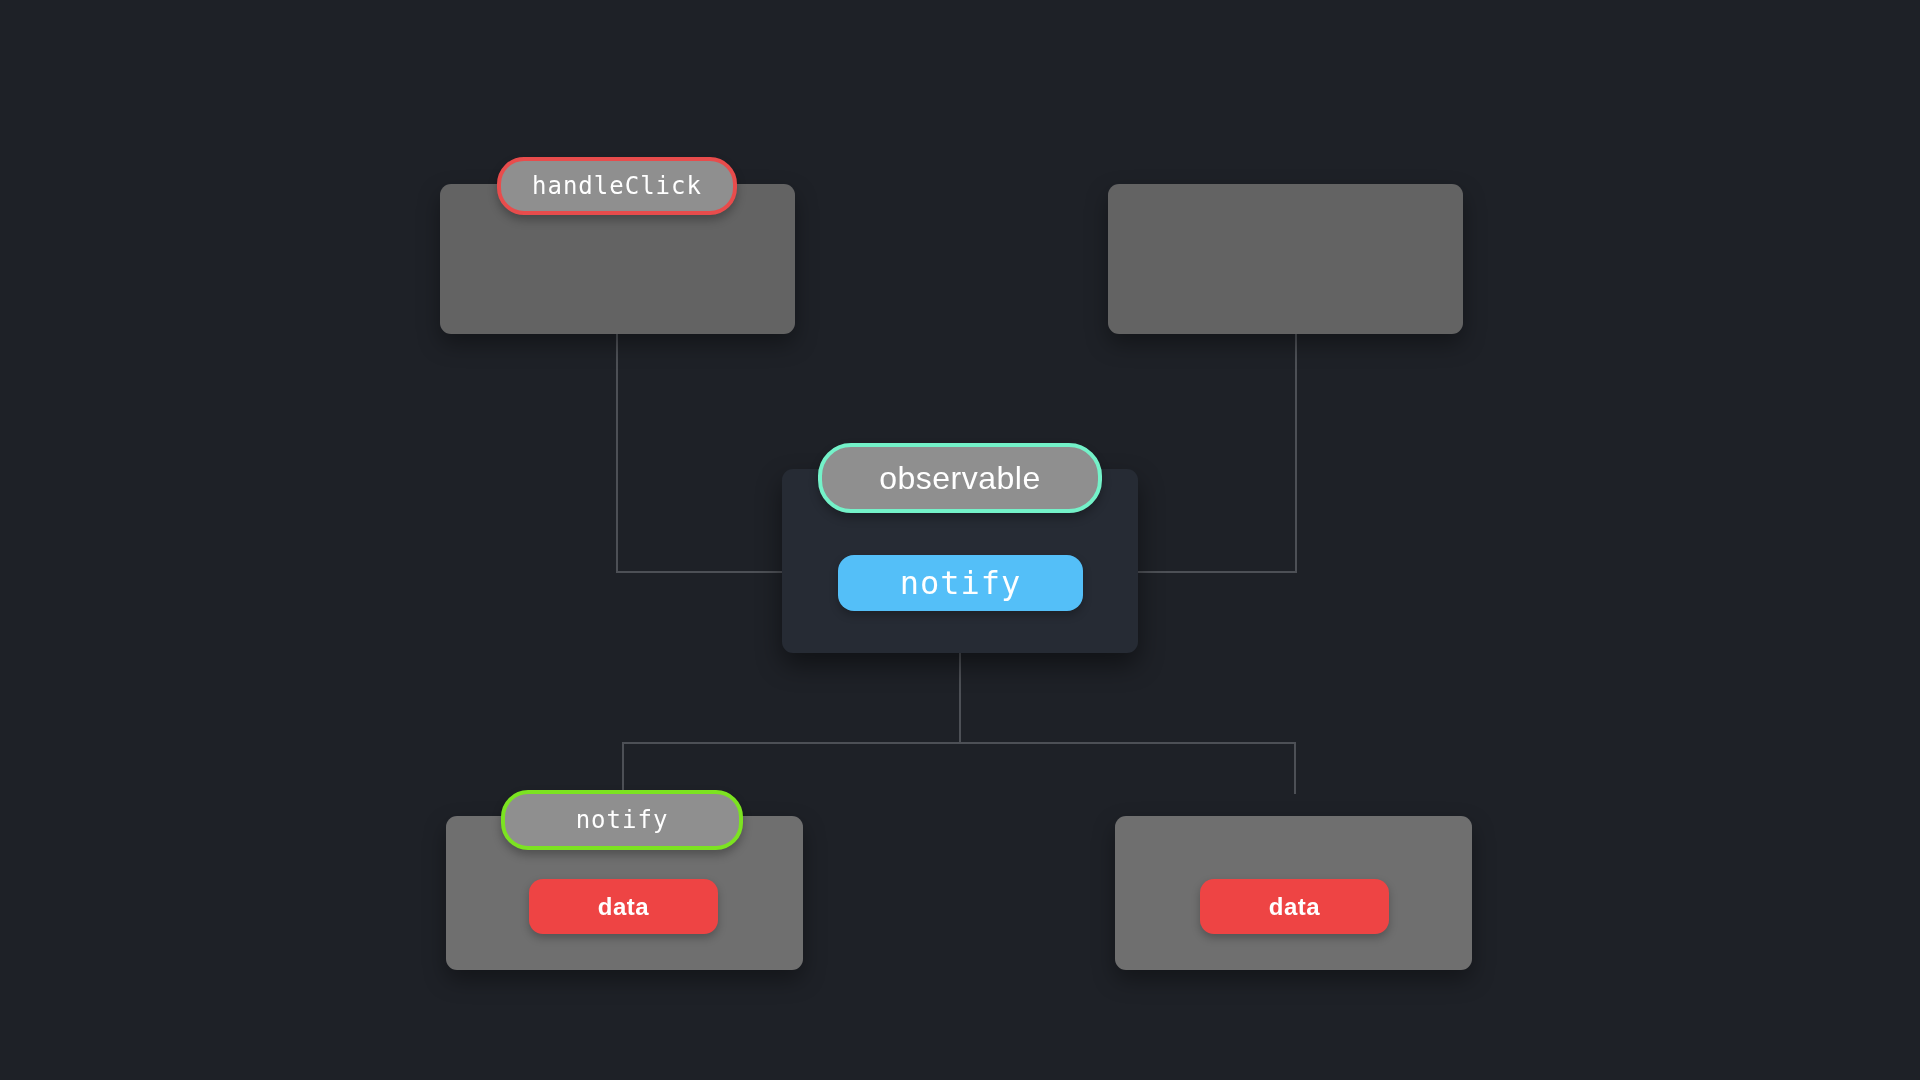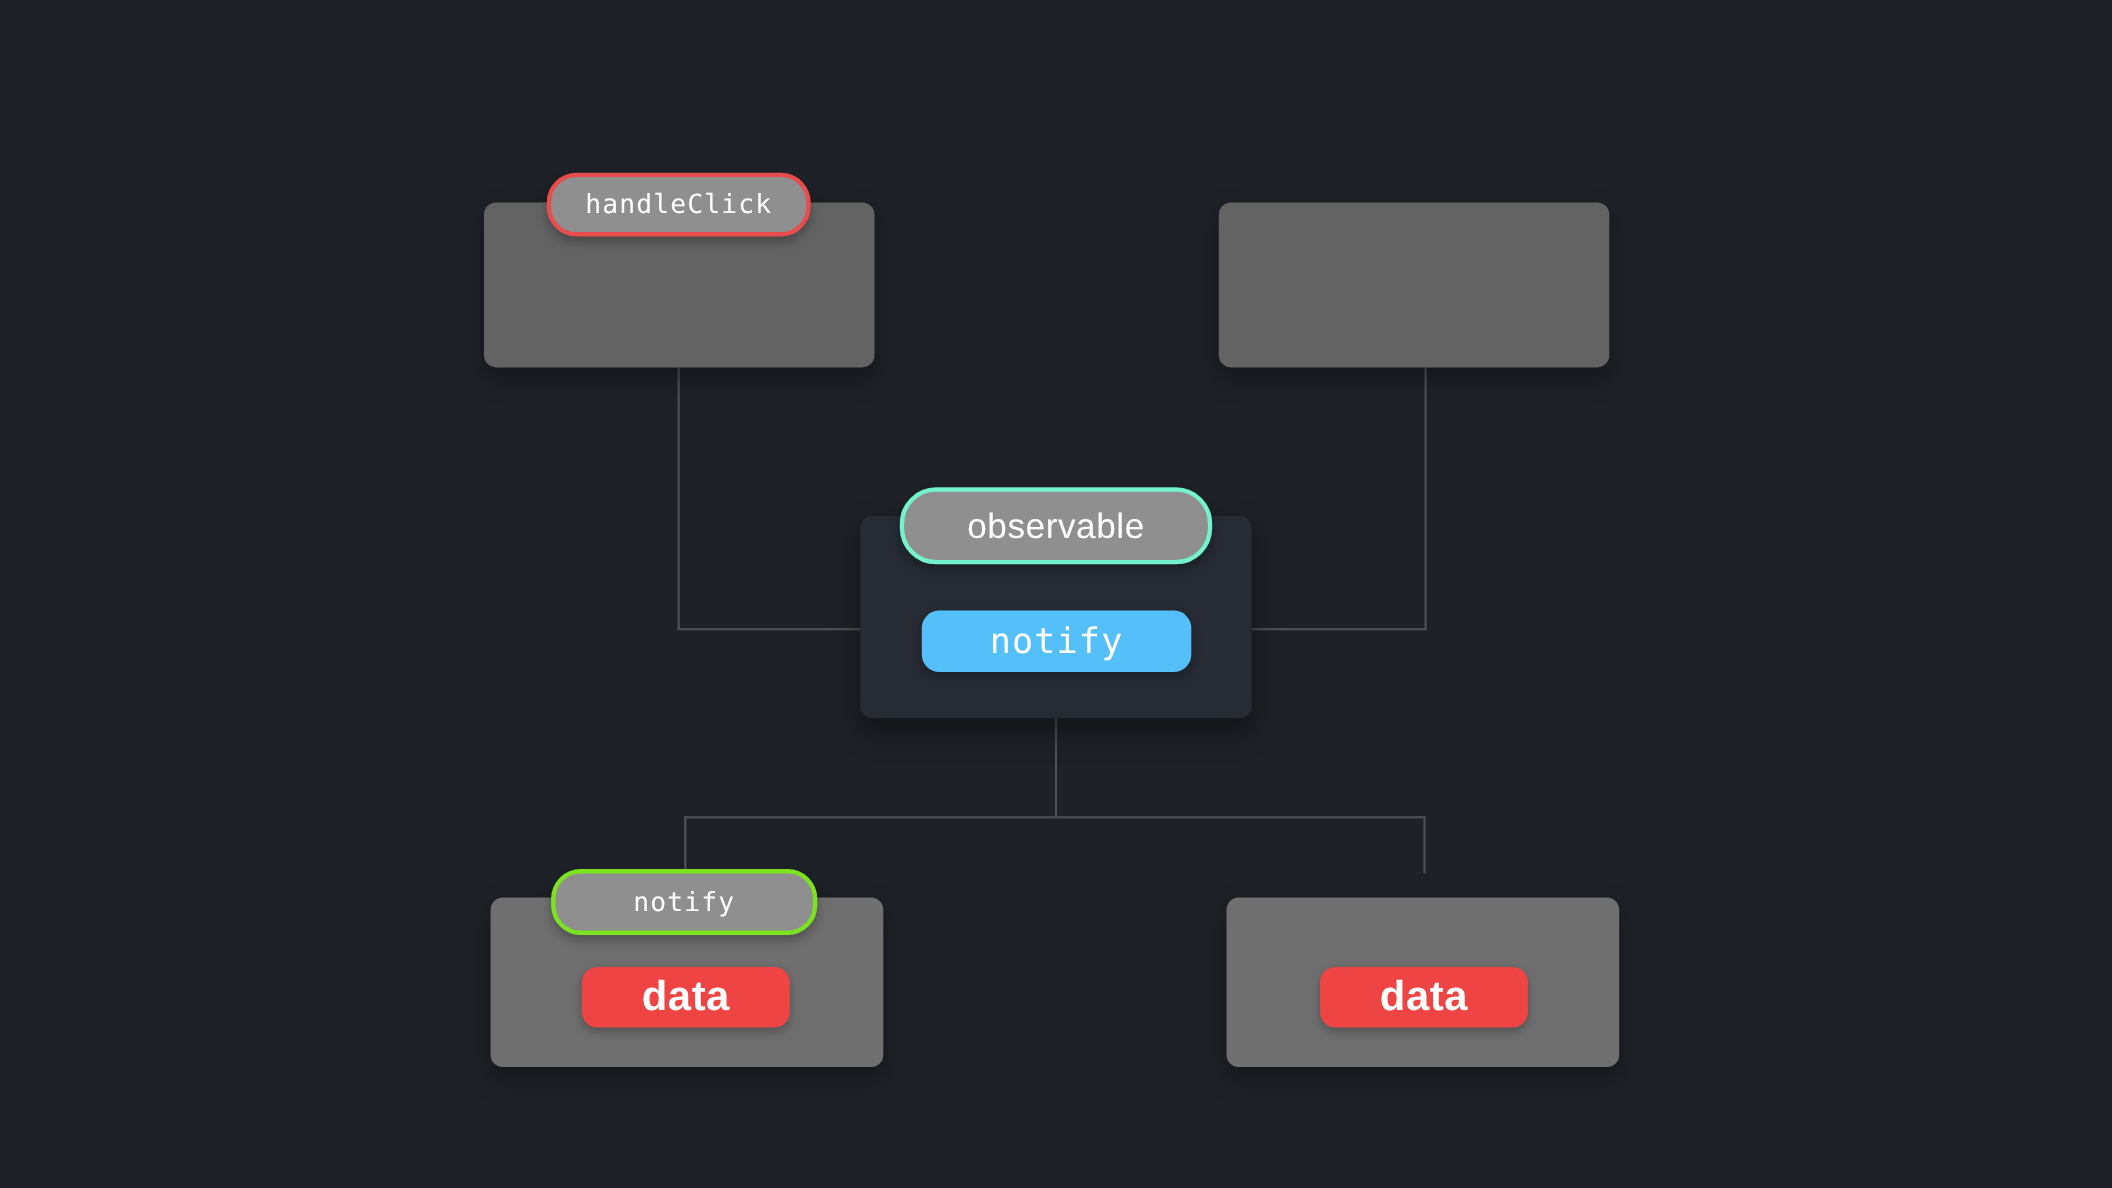--- a/index.html
+++ b/index.html
@@ -74,21 +74,21 @@
   .btn.notify{
     background:var(--notify-button-bg);
     border-radius:16px;
     font-family:"DejaVu Sans Mono","Liberation Mono",monospace;
     font-size:32px;letter-spacing:1px;
   }
   .btn.data{
     background:var(--data-button-bg);
     border-radius:14px;
     font-family:"Liberation Sans","DejaVu Sans",sans-serif;
-    font-size:38px;font-weight:700;letter-spacing:0.5px;
+    font-size:24px;font-weight:700;letter-spacing:0.5px;
   }
 </style>
 </head>
 <body>
 
 <div class="stage">
 
   <div class="line v" style="left:616px;top:334px;height:238px"></div>
   <div class="line h" style="left:616px;top:571px;width:167px"></div>
   <div class="line v" style="left:1295px;top:334px;height:238px"></div>

